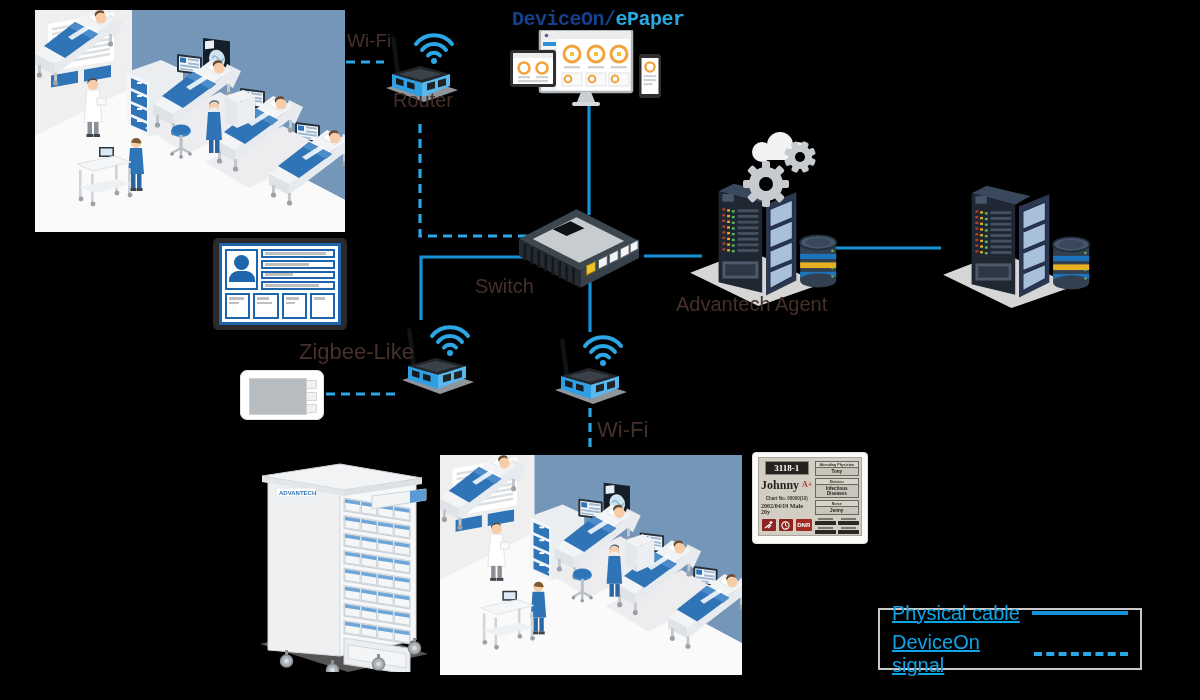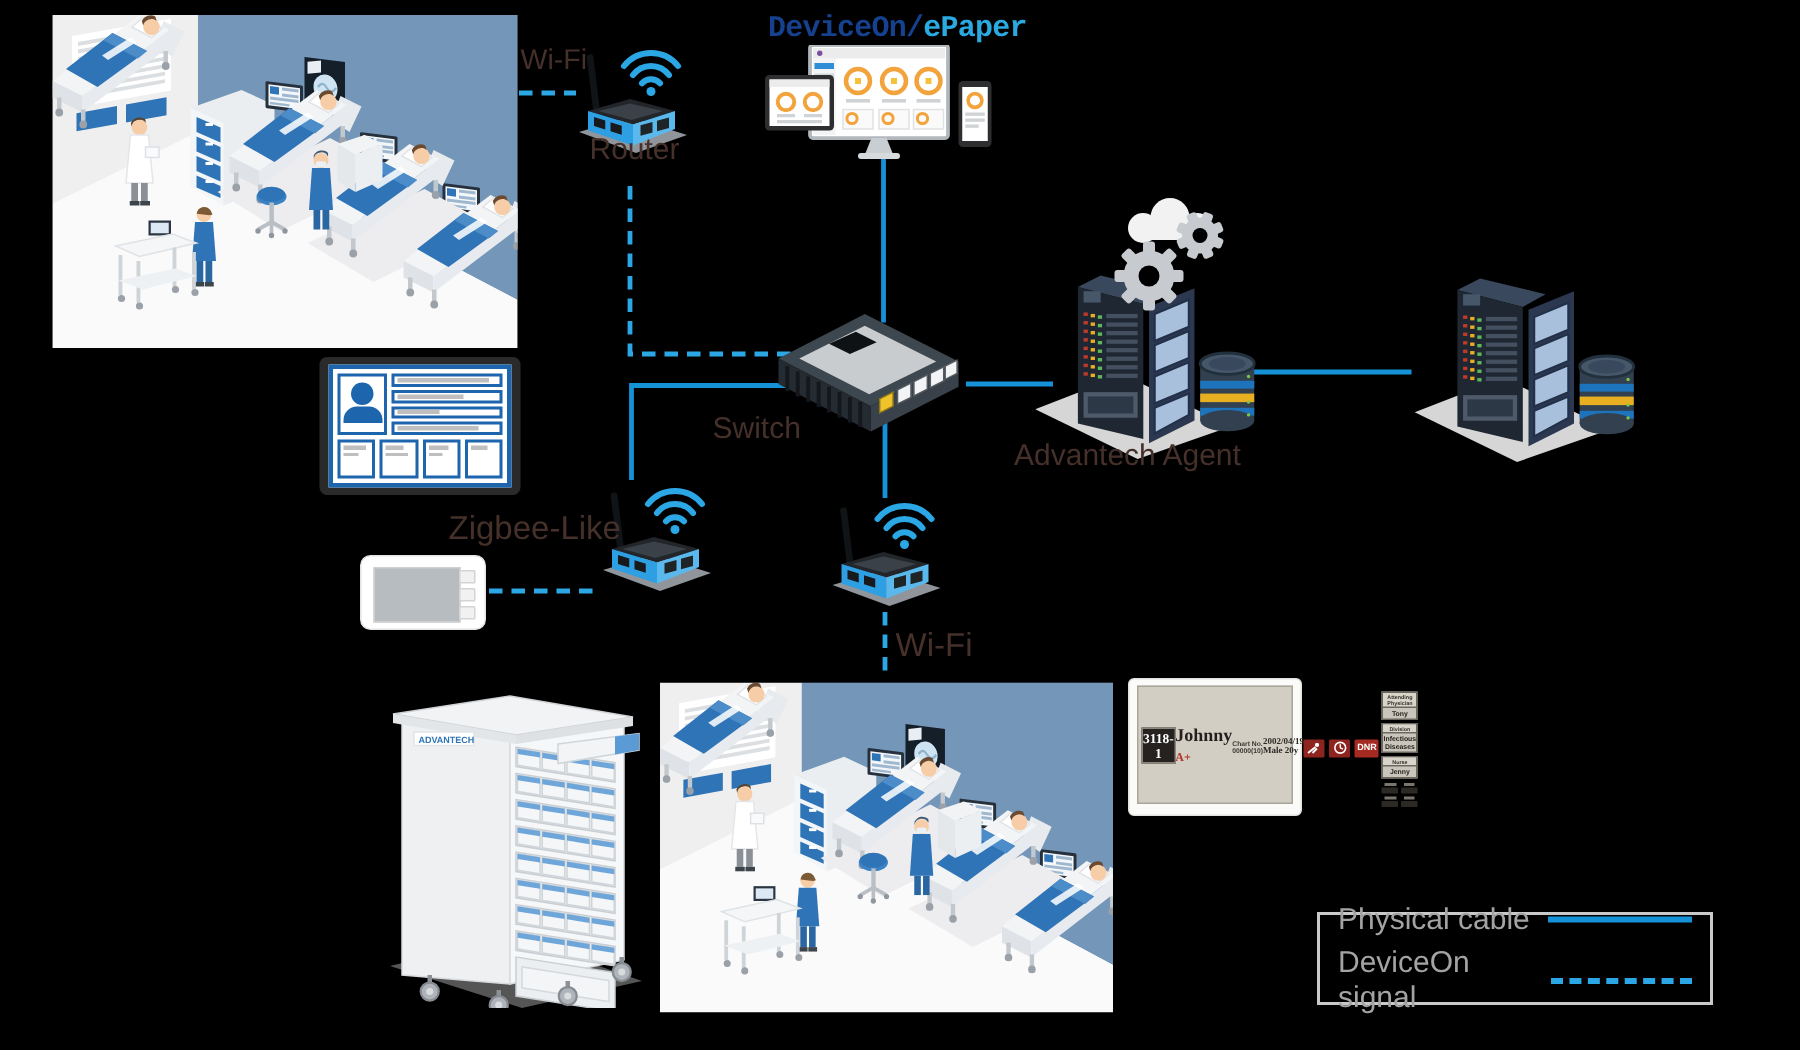--- a/index.html
+++ b/index.html
@@ -7,21 +7,21 @@
          font-family:"Liberation Sans",sans-serif;}
   .overlay{position:absolute;left:0;top:0;z-index:1;}
   .node{position:absolute;z-index:2;}
   .lbl{position:absolute;z-index:3;color:#45302a;font-size:20px;line-height:1.05;white-space:nowrap;}
   .lbl.small{font-size:19px;}
   .title{position:absolute;z-index:3;font-size:20px;font-weight:bold;letter-spacing:-0.5px;white-space:nowrap;font-family:Liberation Mono, monospace;}
   
   .legend{position:absolute;z-index:3;border:2px solid #c9c9c9;box-sizing:border-box;
           display:flex;flex-direction:column;justify-content:center;gap:6px;padding:8px 12px;}
   .legend-row{display:flex;align-items:center;justify-content:space-between;}
-  .legend-row span{color:#a3a3a3;font-size:20px;}
+  .legend-row span{color:#0ea5e9;font-size:20px;text-decoration:underline;}
   .leg-line{width:96px;height:0;}
   .leg-solid{border-top:4px solid #1591d8;}
   .leg-dash{border-top:4px dashed #2aa7e4;}
   
   .tv{background:#2a2a2a;border-radius:5px;padding:5px 6px;box-sizing:border-box;}
   .tv-screen{background:#fff;border:3px solid #1d65ad;height:100%;box-sizing:border-box;padding:3px;
              display:grid;grid-template-columns:30% 1fr;grid-template-rows:1fr 26px;gap:3px;}
   .tv-avatar{border:2px solid #1d65ad;background:#fff;overflow:hidden;}
   .av-head{width:15px;height:15px;border-radius:50%;background:#1d65ad;margin:4px auto 0;}
   .av-body{width:26px;height:11px;border-radius:9px 9px 0 0;background:#1d65ad;margin:1px auto 0;}
@@ -31,21 +31,21 @@
   .tv-cells{grid-column:1/3;display:grid;grid-template-columns:repeat(4,1fr);gap:3px;}
   .tv-cell{border:2px solid #1d65ad;padding:2px;display:flex;flex-direction:column;gap:2px;justify-content:flex-start;}
   .tv-cell i{display:block;height:2.5px;background:#bfbfbf;}
   
   .handheld{background:#fff;border-radius:7px;border:1px solid #e4e4e4;box-sizing:border-box;}
   .hh-screen{position:absolute;left:8px;top:7px;width:56px;height:35px;background:#b7bcc0;border:1px solid #cfcfcf;}
   .hh-btn{position:absolute;right:6px;width:9px;height:7px;background:#f1f1f1;border:1px solid #d4d4d4;border-radius:1px;}
   
   .epaper{background:#fbfbfa;border:1px solid #e2e2df;border-radius:4px;padding:4px 5px 7px 5px;box-sizing:border-box;z-index:2;}
   .ep-screen{height:100%;background:#d2cec4;border:1px solid #a9a59b;box-sizing:border-box;display:flex;padding:2px;gap:2px;}
-  .ep-left{flex:1.1;display:flex;flex-direction:row;align-items:center;}
+  .ep-left{flex:1.1;display:flex;flex-direction:column;align-items:center;}
   .ep-room{background:#262220;color:#fff;font-family:"Liberation Serif",serif;font-weight:bold;font-size:9px;
            width:82%;text-align:center;padding:1px 0;border:1px solid #8b877d;margin-top:1px;}
   .ep-name{font-family:"Liberation Serif",serif;font-weight:bold;font-size:12px;color:#241f1c;margin-top:3px;}
   .ep-name b{color:#b3342c;font-size:8px;vertical-align:2px;}
   .ep-chart{font-size:4.5px;font-weight:bold;color:#3a352f;margin-top:3px;}
   .ep-birth{font-family:"Liberation Serif",serif;font-size:6px;font-weight:bold;color:#2c2823;margin-top:2px;}
   .ep-icons{display:flex;gap:3px;margin-top:4px;align-items:center;}
   .ep-ic{width:14px;height:12px;background:#8e2420;border-radius:1px;display:flex;align-items:center;justify-content:center;}
   .ep-dnr{width:16px;height:12px;background:#a42a22;color:#fff;font-size:6px;font-weight:bold;
           display:flex;align-items:center;justify-content:center;border-radius:1px;}

